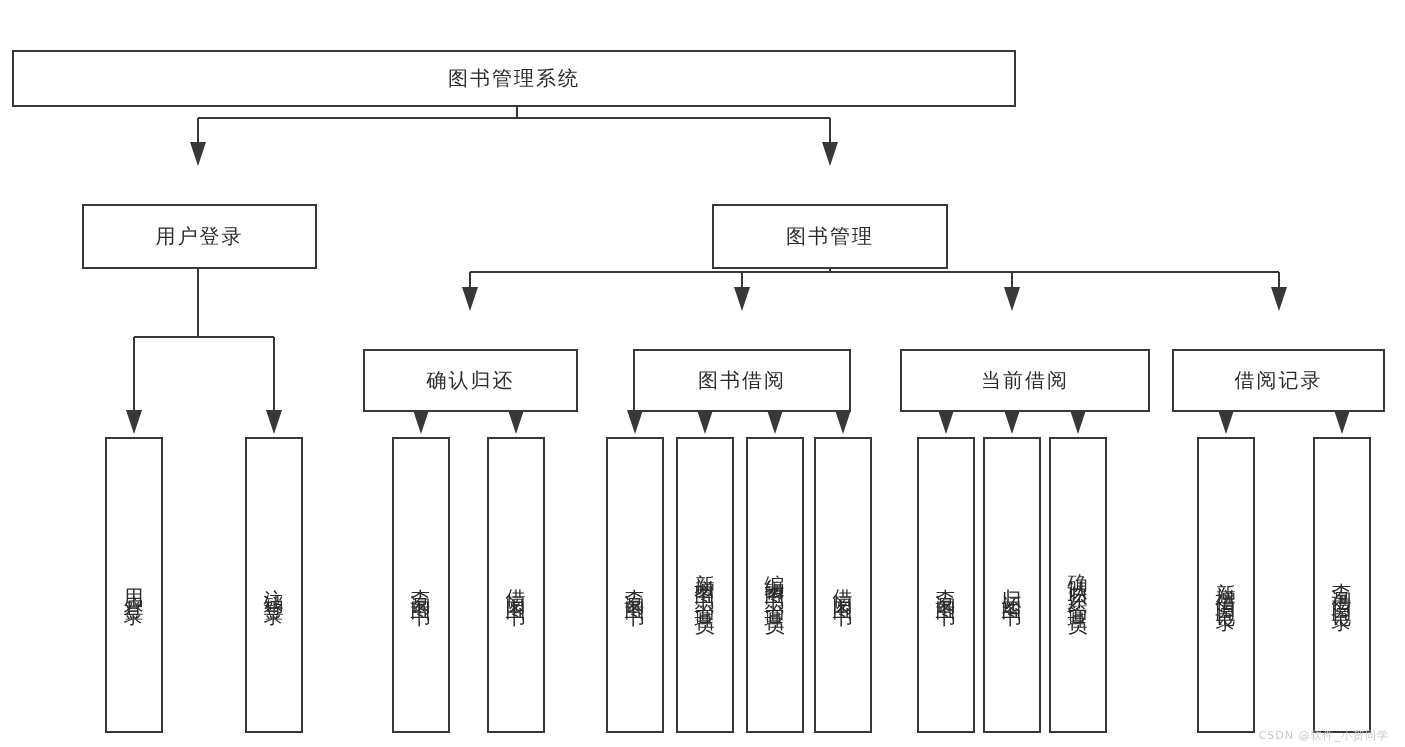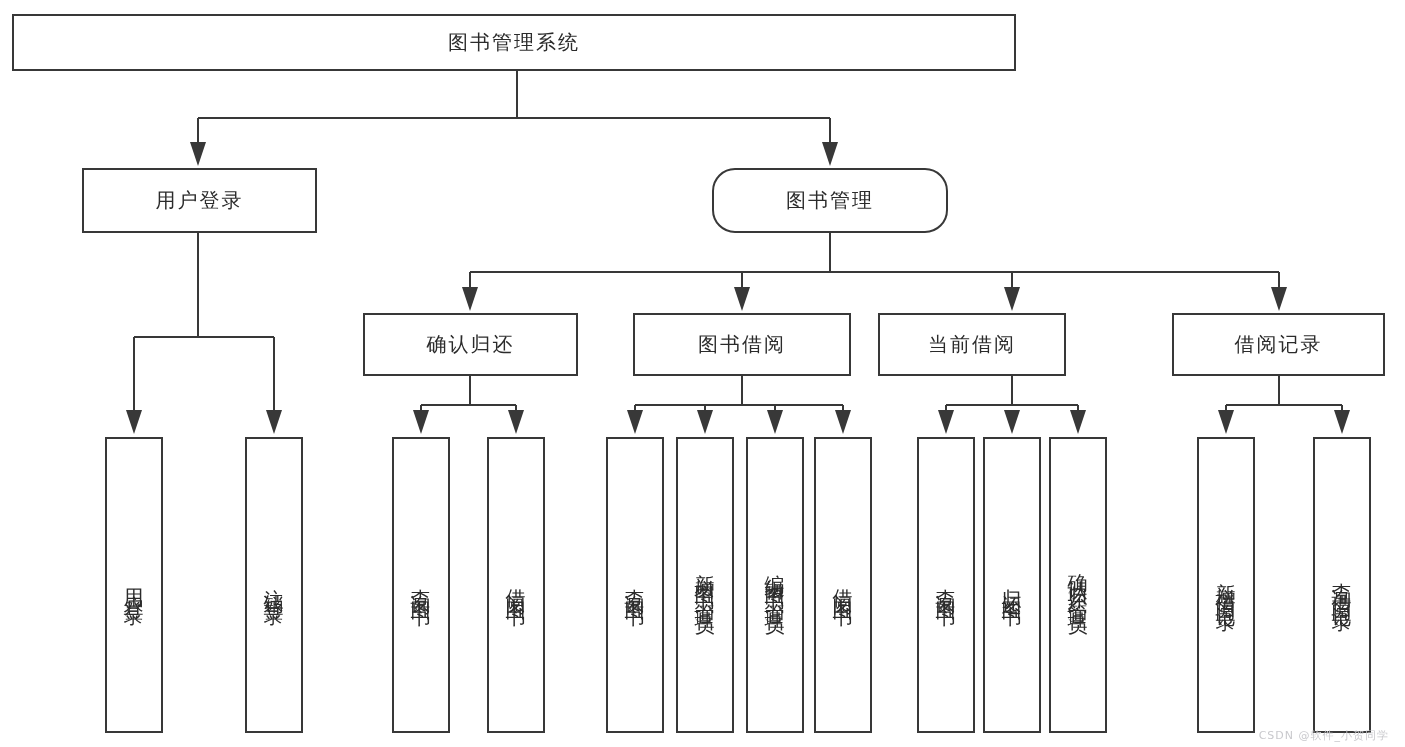--- a/index.html
+++ b/index.html
@@ -26,28 +26,29 @@
     box-sizing: border-box;
     background: #ffffff;
     border: 2px solid #383838;
     display: flex;
     align-items: center;
     justify-content: center;
     color: #2b2b2b;
     font-size: 20px;
     letter-spacing: 2px;
     white-space: nowrap;
+    margin-top: 36px;
   }
   .root  { left: 12px;  top: 14px;  width: 1004px; height: 57px; }
   .lvl2, .lvl3 { height: 65px; }
   .n-user-login     { left: 82px;   top: 168px; width: 235px; }
-  .n-book-mgmt      { left: 712px;  top: 168px; width: 236px; border-radius: 23px; }
+  .n-book-mgmt      { left: 712px;  top: 168px; width: 236px; }
   .n-new-books      { left: 363px;  top: 313px; width: 215px; height: 63px; }
   .n-book-borrow    { left: 633px;  top: 313px; width: 218px; height: 63px; }
-  .n-current-borrow { left: 878px;  top: 313px; width: 188px; height: 63px; }
+  .n-current-borrow { left: 900px;  top: 313px; width: 250px; height: 63px; }
   .n-borrow-records { left: 1172px; top: 313px; width: 213px; height: 63px; }
   .leaf {
     position: absolute;
     box-sizing: border-box;
     top: 437px;
     width: 58px;
     height: 296px;
     background: #ffffff;
     border: 2px solid #383838;
     display: flex;

